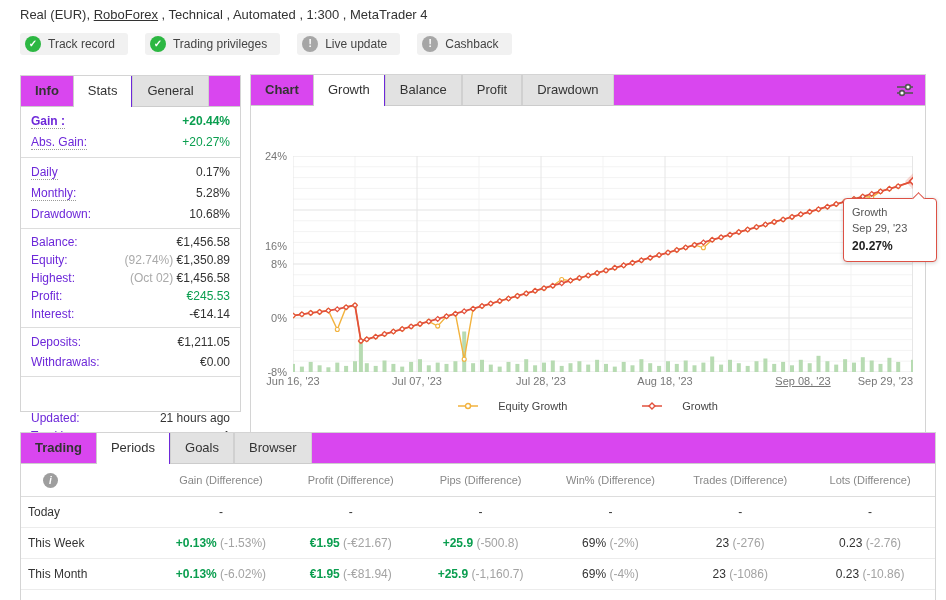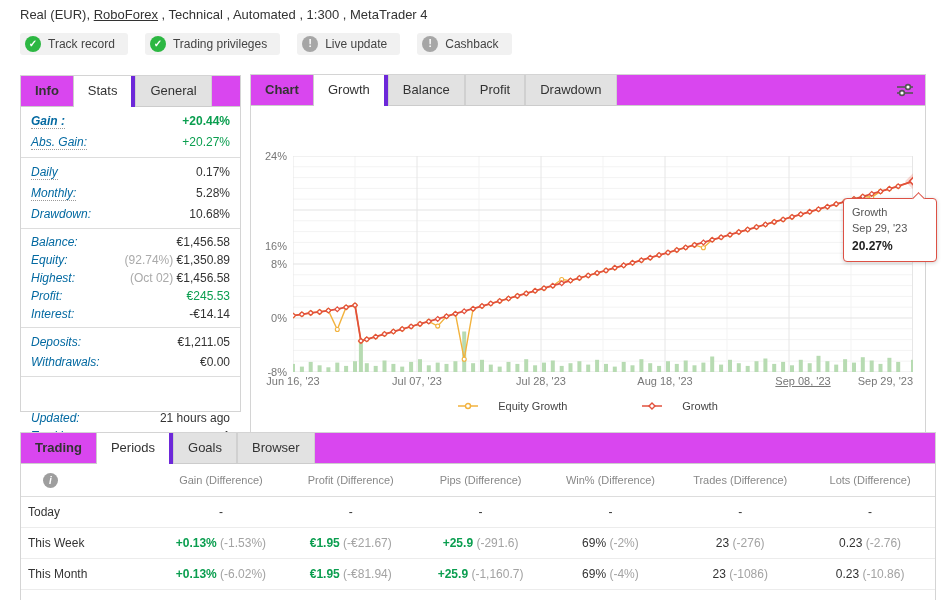--- a/index.html
+++ b/index.html
@@ -21,30 +21,30 @@
   .bicon.warn{background:#a6a6a6;}
   
   .panel{position:absolute;background:#fff;border:1px solid #d4d4d4;box-sizing:border-box;}
   #info-panel{left:20px;top:75px;width:221px;height:337px;}
   #chart-panel{left:250px;top:74px;width:676px;height:400px;}
   #bottom-panel{left:20px;top:432px;width:916px;height:176px;}
   
   .tabstrip{height:30px;background:#d946ef;border-bottom:1px solid #ccc;display:flex;position:relative;}
   .tab{padding:0 14px;line-height:30px;font-size:13px;color:#333;cursor:pointer;white-space:nowrap;}
   .tab.title{font-weight:bold;}
-  .tab.active{background:#fff;border-left:1px solid #ccc;border-right:4px solid #6d28d9;height:31px;z-index:2;}
+  .tab.active{background:#fff;border-left:1px solid #ccc;border-right:1px solid #6d28d9;height:31px;z-index:2;}
   .tab.inactive{background:#e2e2e2;border-left:1px solid #d0d0d0;border-right:1px solid #d0d0d0;}
   .chart-settings{position:absolute;right:10px;top:5px;width:20px;height:20px;cursor:pointer;}
   
   #stats-body{font-size:12px;}
   .sgroup{border-bottom:1px solid #ddd;padding:4px 0;}
   .sgroup:last-child{border-bottom:none;margin-top:28px;}
   .srow{display:flex;justify-content:space-between;align-items:baseline;padding:3px 10px;}
   .sgroup.tight .srow{padding:2px 10px;}
-  .slabel{color:#0369a1;font-style:italic;}
+  .slabel{color:#6d28d9;}
   .slabel.u{border-bottom:1px dotted #999;}
   .sval{color:#333;text-align:right;}
   .sval .pre{color:#aaa;}
   .gtext{color:#0a9e4f;}
   .btext{font-weight:bold;}
   
   .chart-area{position:relative;height:306px;}
   .ytick{position:absolute;left:0;width:36px;text-align:right;font-size:11px;color:#777;}
   .xtick{position:absolute;top:269px;font-size:11px;color:#777;transform:translateX(-50%);white-space:nowrap;}
   .xtick.last{transform:translateX(-100%);}
@@ -506,21 +506,21 @@
             <td><span>-</span></td>
             <td><span>-</span></td>
             <td><span>-</span></td>
             <td><span>-</span></td>
             <td><span>-</span></td>
           </tr>
           <tr>
             <td class="lbl">This Week</td>
             <td><span class="gval">+0.13%</span> <span class="diff">(-1.53%)</span></td>
             <td><span class="gval">€1.95</span> <span class="diff">(-€21.67)</span></td>
-            <td><span class="gval">+25.9</span> <span class="diff">(-291.6)</span></td>
+            <td><span class="gval">+25.9</span> <span class="diff">(-500.8)</span></td>
             <td><span>69%</span> <span class="diff">(-2%)</span></td>
             <td><span>23</span> <span class="diff">(-276)</span></td>
             <td><span>0.23</span> <span class="diff">(-2.76)</span></td>
           </tr>
           <tr>
             <td class="lbl">This Month</td>
             <td><span class="gval">+0.13%</span> <span class="diff">(-6.02%)</span></td>
             <td><span class="gval">€1.95</span> <span class="diff">(-€81.94)</span></td>
             <td><span class="gval">+25.9</span> <span class="diff">(-1,160.7)</span></td>
             <td><span>69%</span> <span class="diff">(-4%)</span></td>

